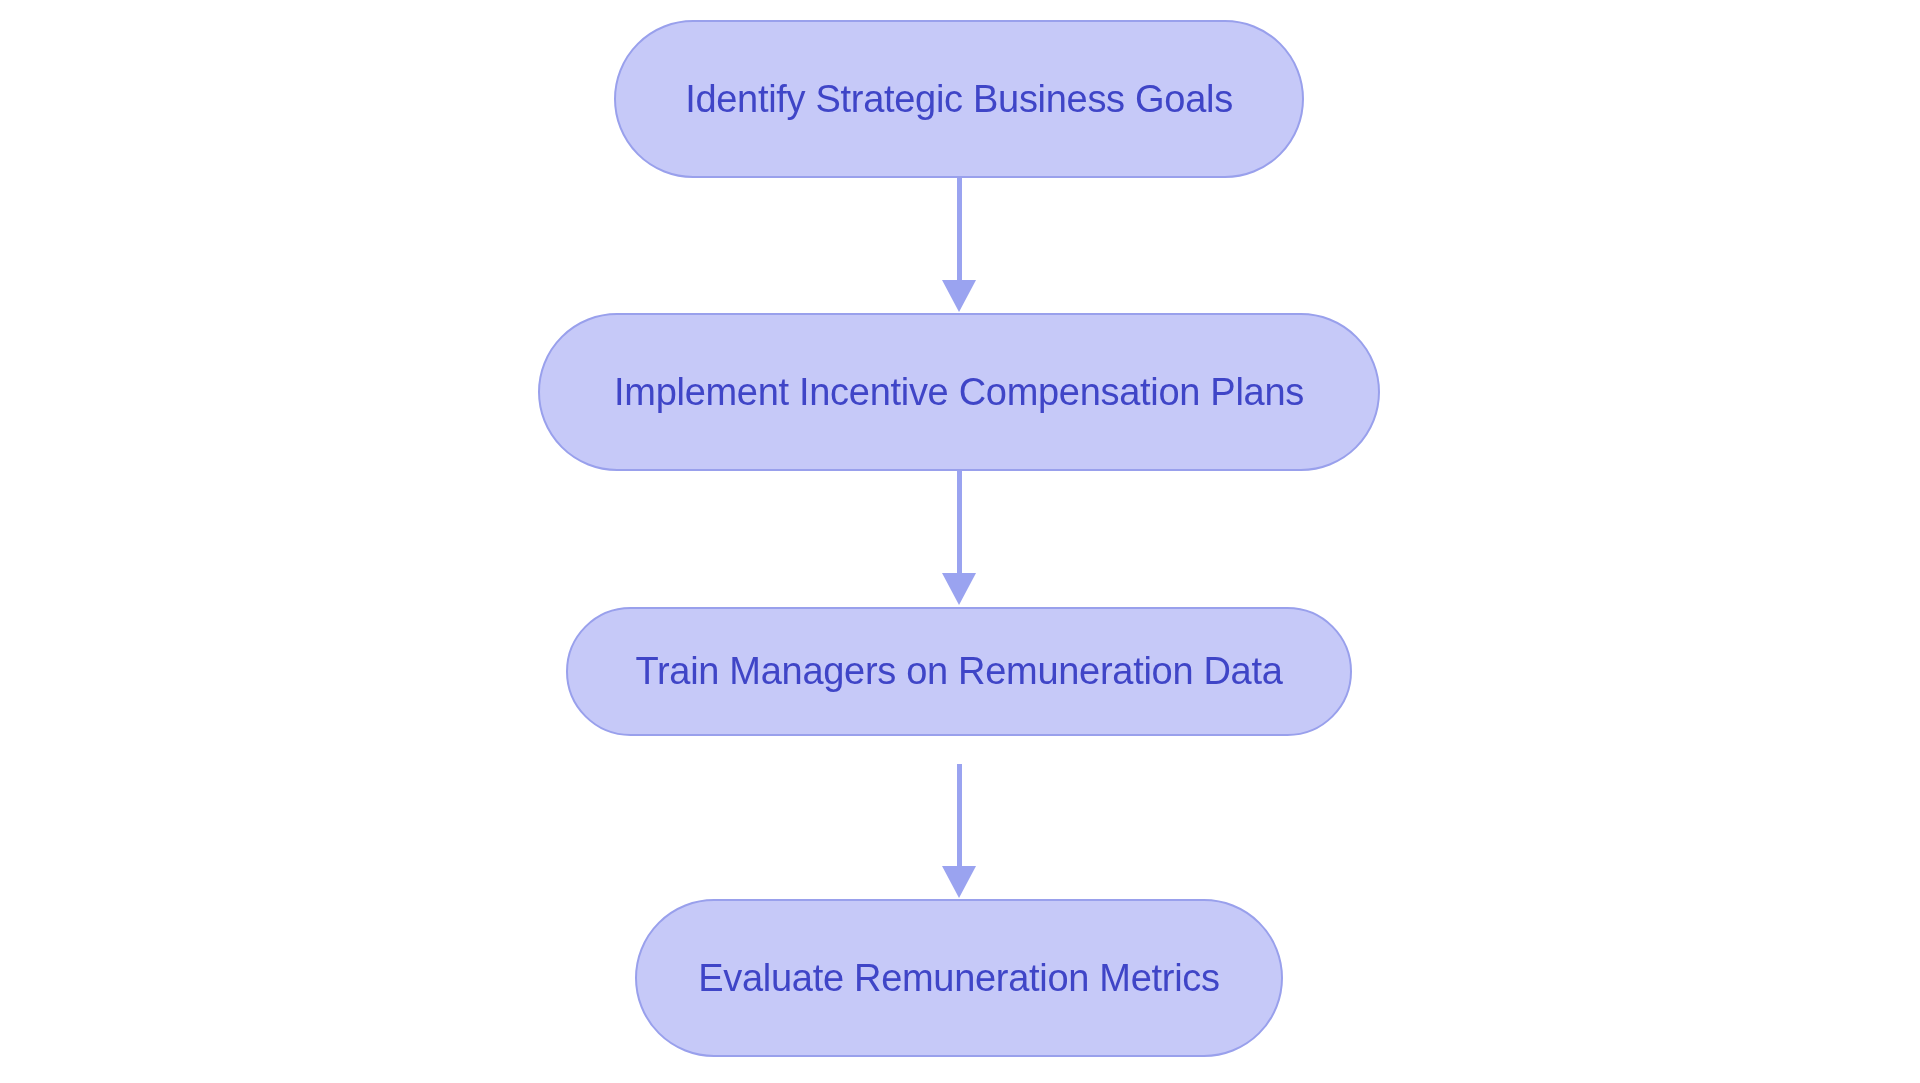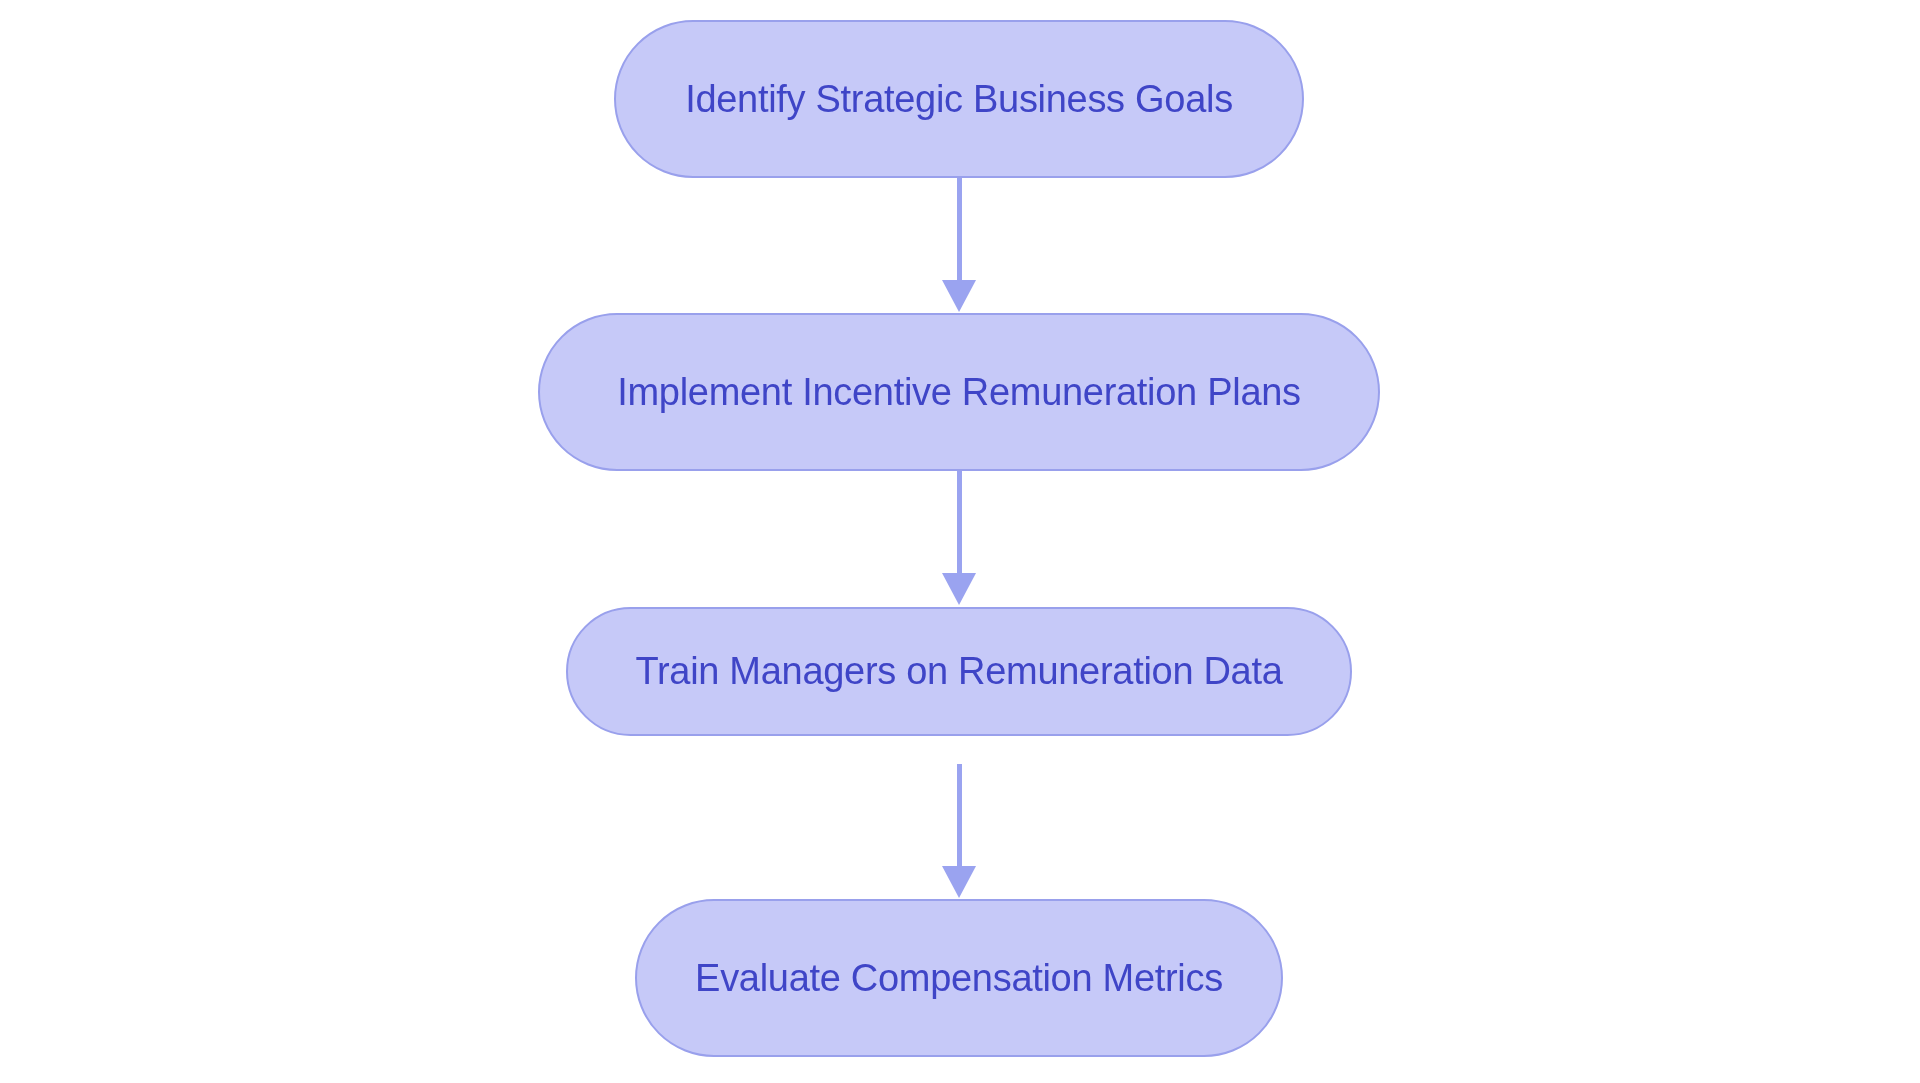--- a/index.html
+++ b/index.html
@@ -71,34 +71,34 @@
   <div class="node node-1">
     <span>Identify Strategic Business Goals</span>
   </div>
 
   <div class="arrow arrow-1">
     <div class="shaft"></div>
     <div class="head"></div>
   </div>
 
   <div class="node node-2">
-    <span>Implement Incentive Remuneration Plans</span>
+    <span>Implement Incentive Compensation Plans</span>
   </div>
 
   <div class="arrow arrow-2">
     <div class="shaft"></div>
     <div class="head"></div>
   </div>
 
   <div class="node node-3">
     <span>Train Managers on Remuneration Data</span>
   </div>
 
   <div class="arrow arrow-3">
     <div class="shaft"></div>
     <div class="head"></div>
   </div>
 
   <div class="node node-4">
-    <span>Evaluate Compensation Metrics</span>
+    <span>Evaluate Remuneration Metrics</span>
   </div>
 
 </div>
 
 </body></html>

